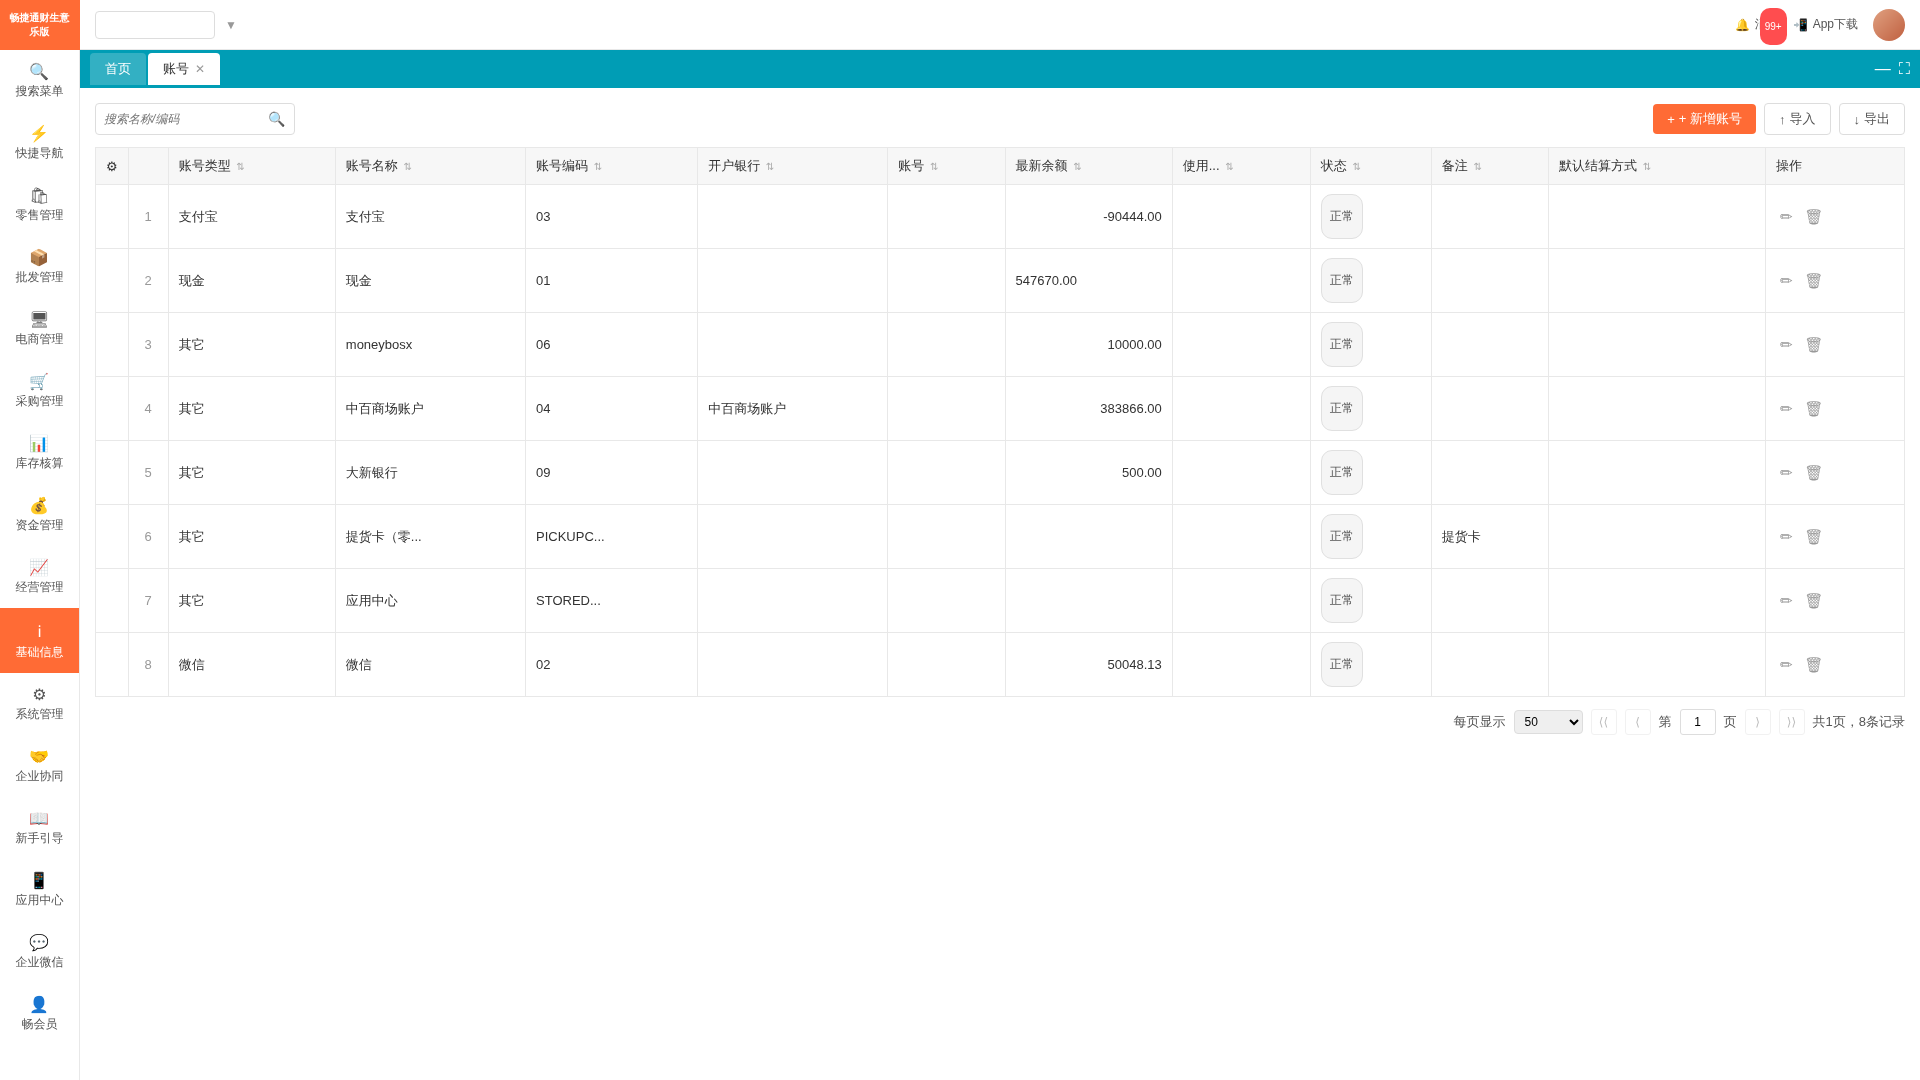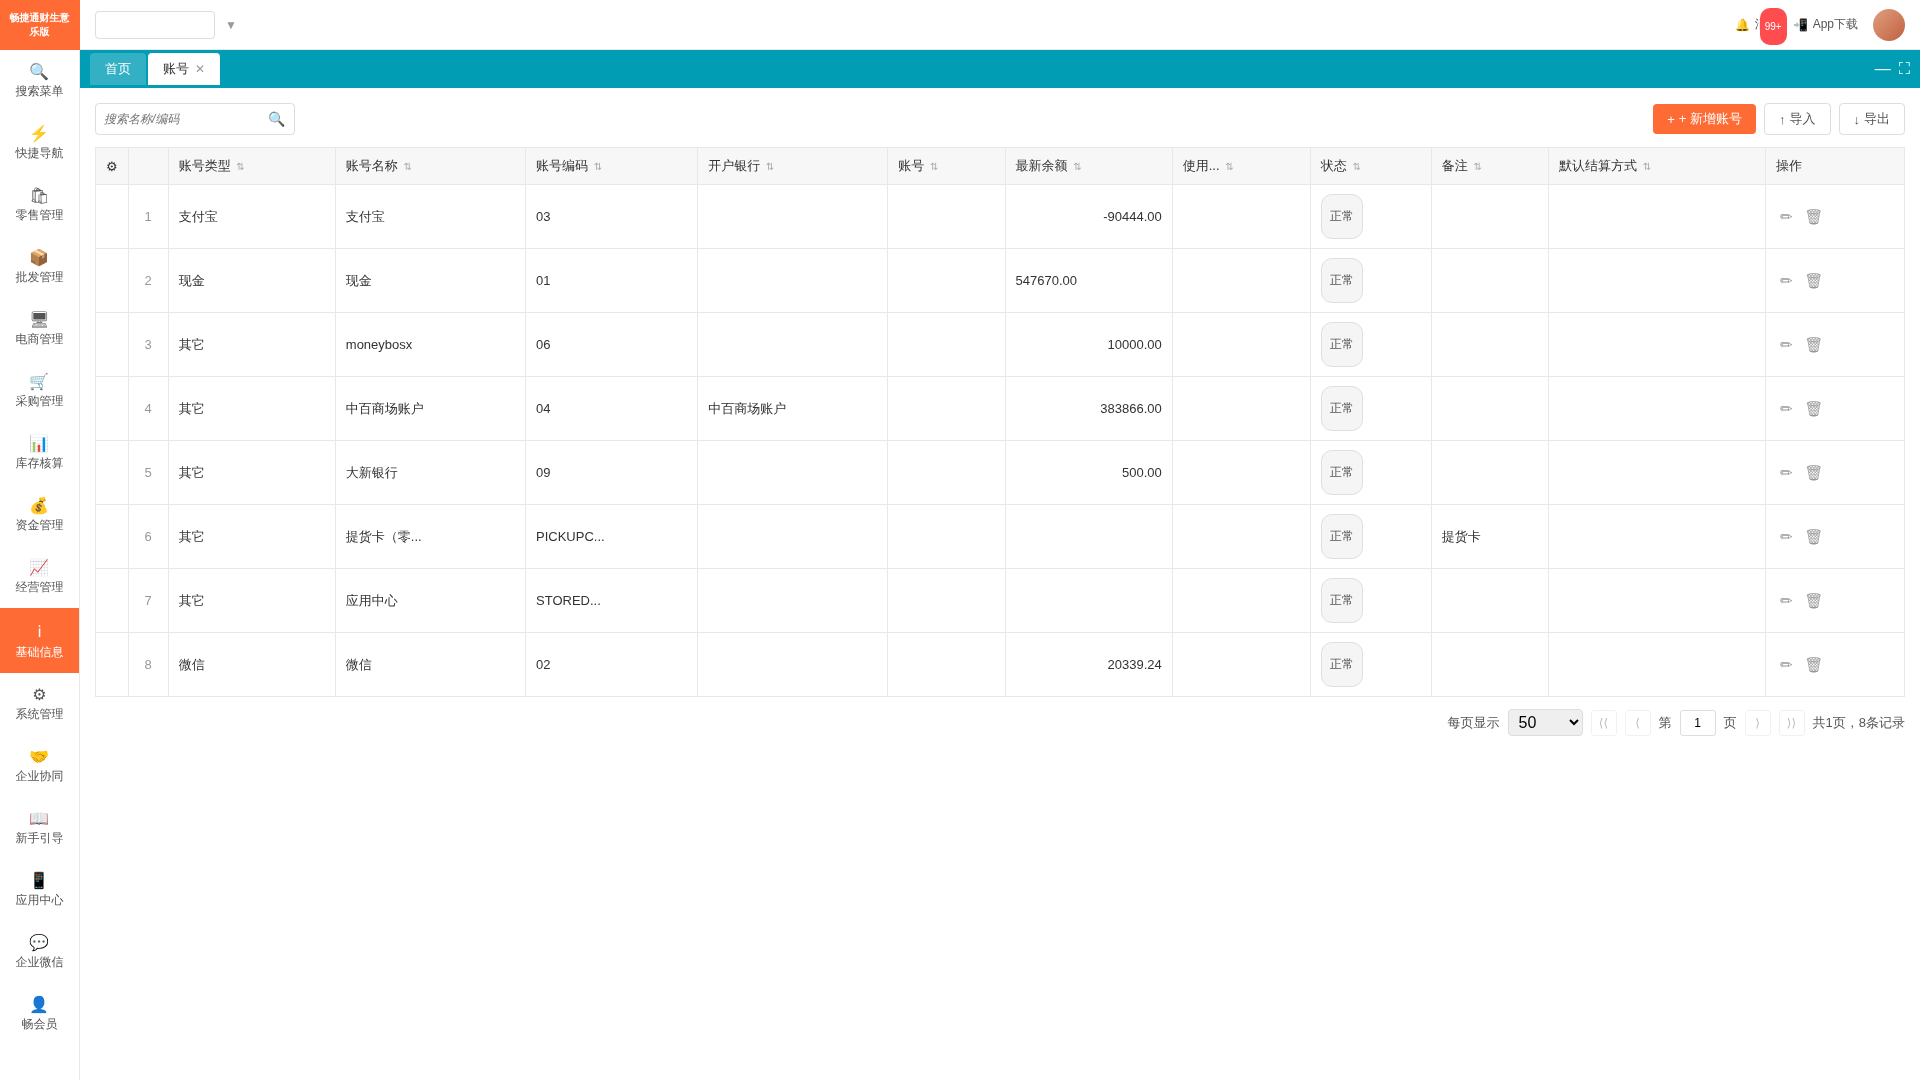--- a/index.html
+++ b/index.html
@@ -268,21 +268,21 @@
       justify-content: flex-end;
       padding: 12px 0 4px;
       gap: 8px;
       font-size: 13px;
       color: #555;
     }
     .page-size-select {
       border: 1px solid #ddd;
       border-radius: 4px;
       padding: 3px 20px 3px 6px;
-      font-size: 16px;
+      font-size: 12px;
       cursor: pointer;
     }
     .page-btn {
       width: 26px;
       height: 26px;
       border: 1px solid #ddd;
       border-radius: 3px;
       background: #fff;
       cursor: pointer;
       display: flex;
@@ -580,21 +580,21 @@
       </td>
     </tr>
           <tr>
       <td></td>
       <td style="text-align:center; color:#999;">8</td>
       <td>微信</td>
       <td>微信</td>
       <td>02</td>
       <td></td>
       <td></td>
-      <td style="text-align:right;">20339.24</td>
+      <td style="text-align:right;">50048.13</td>
       <td></td>
       <td><span class="status-badge">正常</span></td>
       <td></td>
       <td></td>
       <td>
         <button class="action-btn" title="编辑">✏</button>
         <button class="action-btn" title="删除">🗑</button>
       </td>
     </tr>
         </tbody>

